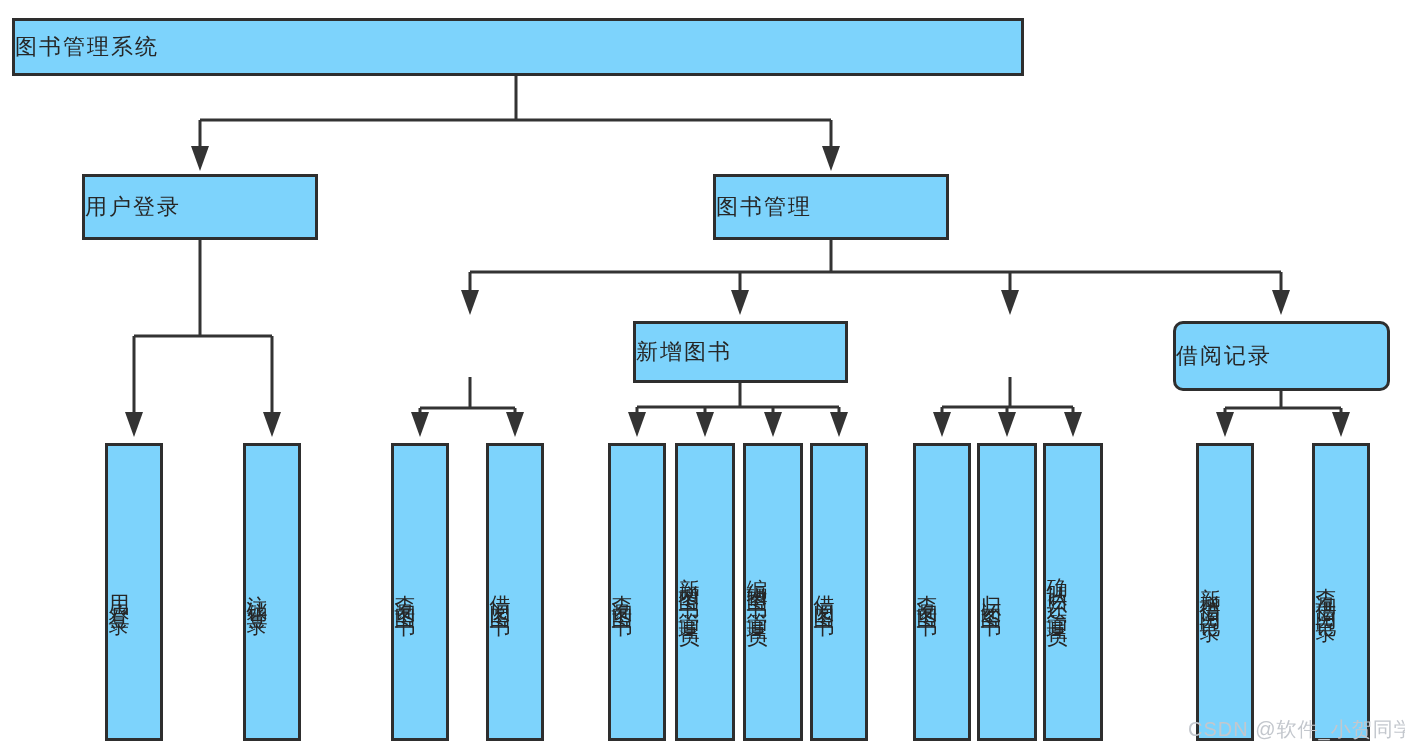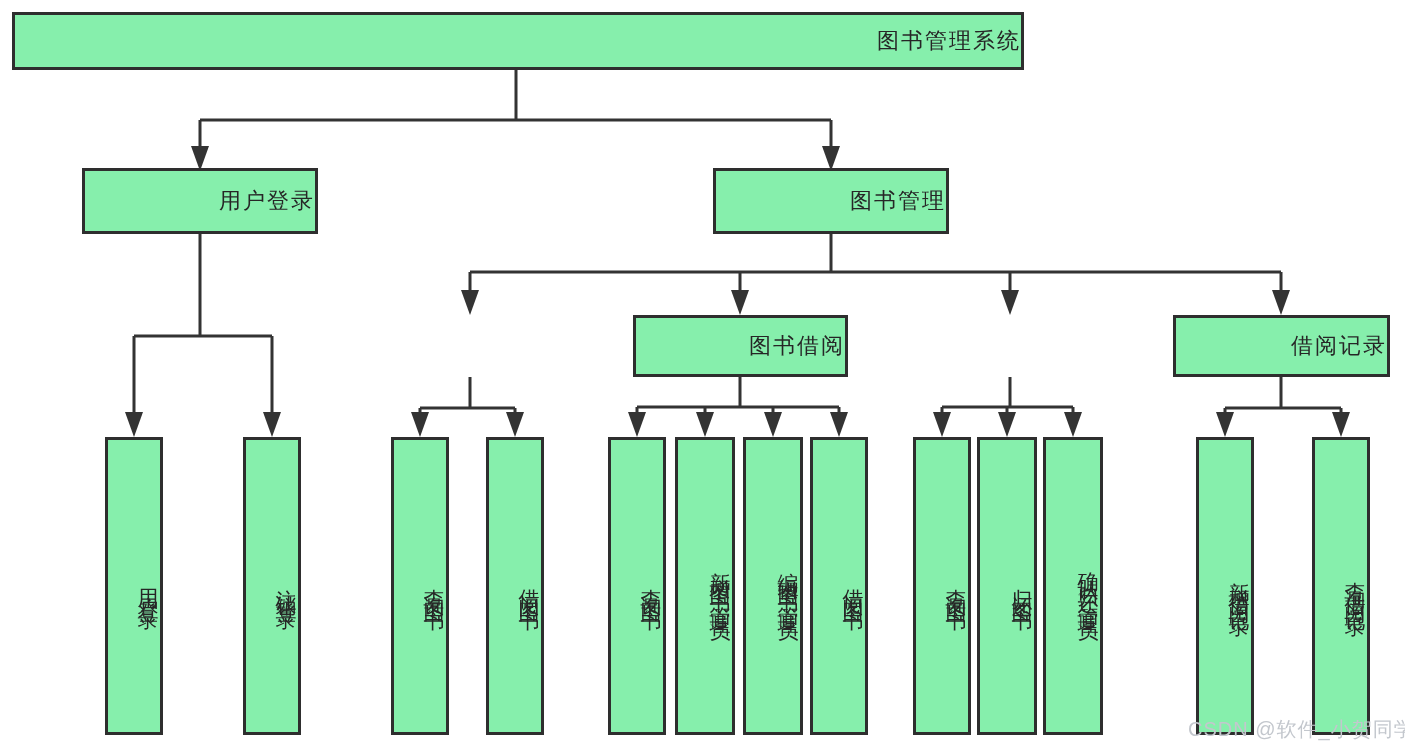--- a/index.html
+++ b/index.html
@@ -20,26 +20,27 @@
     left: 0;
     top: 0;
     width: 1405px;
     height: 747px;
     z-index: 1;
   }
   .box {
     position: absolute;
     box-sizing: border-box;
     border: 3px solid #2e2e2e;
-    background: #86efac;
+    background: #7dd3fc;
     display: flex;
     align-items: center;
-    justify-content: flex-end;
+    justify-content: flex-start;
     color: #262626;
     z-index: 2;
+    margin-top: 6px;
   }
   .hlabel {
     font-size: 22px;
     letter-spacing: 2px;
     white-space: nowrap;
   }
   .vtext {
     writing-mode: vertical-rl;
     text-orientation: mixed;
     font-size: 21px;
@@ -49,21 +50,21 @@
   }
   
   .n-root  { left: 12px;  top: 12px;  width: 1012px; height: 58px; }
   
   .n-l1a   { left: 82px;  top: 168px; width: 236px; height: 66px; }
   .n-l1b   { left: 713px; top: 168px; width: 236px; height: 66px; }
   
   .n-l2a   { left: 363px;  top: 315px; width: 215px; height: 62px; }
   .n-l2b   { left: 633px;  top: 315px; width: 215px; height: 62px; }
   .n-l2c   { left: 903px;  top: 315px; width: 215px; height: 62px; }
-  .n-l2d   { left: 1173px; top: 315px; width: 217px; height: 62px; }
+  .n-l2d   { left: 1173px; top: 315px; width: 217px; height: 70px; border-radius: 10px; }
   
   .leaf    { top: 437px; height: 298px; width: 58px; }
   .lf1  { left: 105px; }
   .lf2  { left: 243px; }
   .lf3  { left: 391px; }
   .lf4  { left: 486px; }
   .lf5  { left: 608px; }
   .lf6  { left: 675px; width: 60px; }
   .lf7  { left: 743px; width: 60px; }
   .lf8  { left: 810px; }
@@ -133,21 +134,21 @@
   </div>
 
   <div class="box n-l1a">
     <span class="hlabel">用户登录</span>
   </div>
   <div class="box n-l1b">
     <span class="hlabel">图书管理</span>
   </div>
 
   <div class="box n-l2b">
-    <span class="hlabel">图书借阅</span>
+    <span class="hlabel">新增图书</span>
   </div>
   <div class="box n-l2d">
     <span class="hlabel">借阅记录</span>
   </div>
 
   <div class="box leaf lf1">
     <span class="vtext">用户登录</span>
   </div>
   <div class="box leaf lf2">
     <span class="vtext">注销登录</span>

